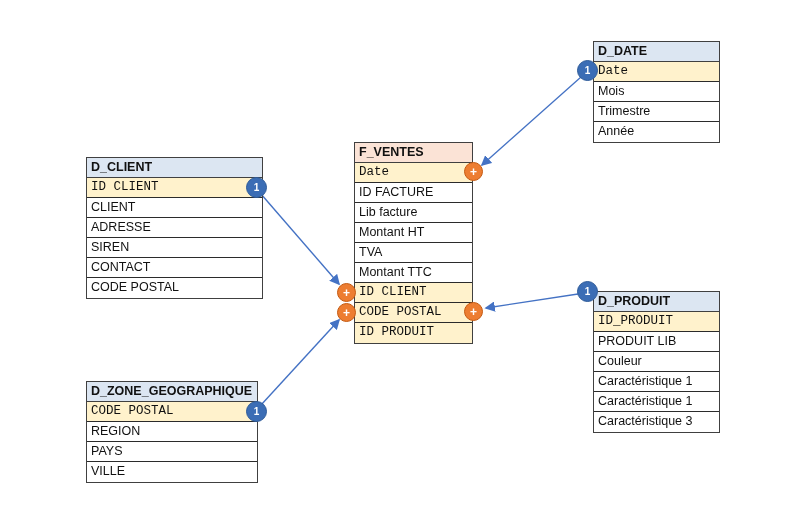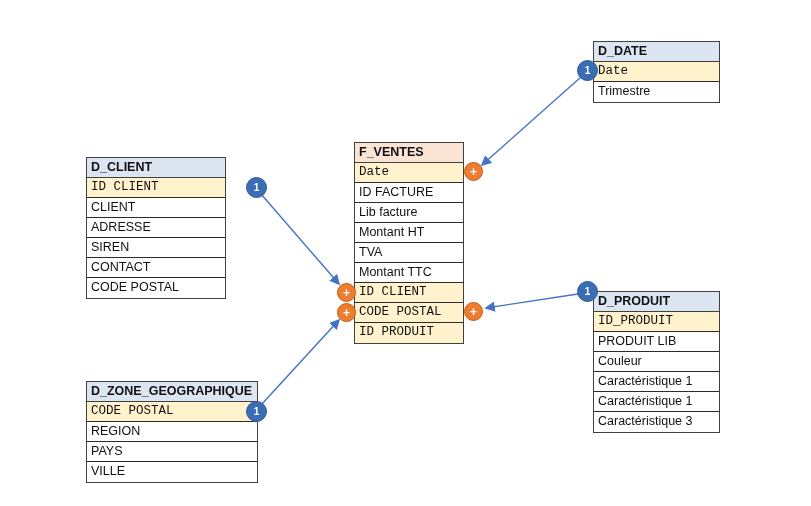--- a/index.html
+++ b/index.html
@@ -35,55 +35,57 @@
       <marker id="arr" viewBox="0 0 10 10" refX="8.5" refY="5" markerWidth="7.5" markerHeight="7.5" orient="auto-start-reverse">
         <path d="M0,0 L10,5 L0,10 z" fill="#4472C4"></path>
       </marker>
     </defs>
     <line x1="261" y1="194" x2="339" y2="284" marker-end="url(#arr)"></line>
     <line x1="261" y1="405" x2="339" y2="320" marker-end="url(#arr)"></line>
     <line x1="581" y1="77" x2="482" y2="165" marker-end="url(#arr)"></line>
     <line x1="578" y1="294" x2="486" y2="308" marker-end="url(#arr)"></line>
   </svg>
 
-  <div class="tbl dim" style="left:86px; top:157px; width:140px;">
+  <div class="tbl dim" style="left:86px; top:157px; width:177px;">
     <div class="th">D_CLIENT</div>
     <div class="tr key">ID CLIENT</div>
     <div class="tr">CLIENT</div>
     <div class="tr">ADRESSE</div>
     <div class="tr">SIREN</div>
     <div class="tr">CONTACT</div>
     <div class="tr">CODE POSTAL</div>
   </div>
 
   <div class="tbl dim" style="left:86px; top:381px; width:172px;">
     <div class="th">D_ZONE_GEOGRAPHIQUE</div>
     <div class="tr key">CODE POSTAL</div>
     <div class="tr">REGION</div>
     <div class="tr">PAYS</div>
     <div class="tr">VILLE</div>
   </div>
 
-  <div class="tbl fact" style="left:354px; top:142px; width:110px;">
+  <div class="tbl fact" style="left:354px; top:142px; width:119px;">
     <div class="th">F_VENTES</div>
     <div class="tr key">Date</div>
     <div class="tr">ID FACTURE</div>
     <div class="tr">Lib facture</div>
     <div class="tr">Montant HT</div>
     <div class="tr">TVA</div>
     <div class="tr">Montant TTC</div>
     <div class="tr key">ID CLIENT</div>
     <div class="tr key">CODE POSTAL</div>
     <div class="tr key">ID PRODUIT</div>
   </div>
 
   <div class="tbl dim" style="left:593px; top:41px; width:127px;">
     <div class="th">D_DATE</div>
     <div class="tr key">Date</div>
+    <div class="tr">Mois</div>
     <div class="tr">Trimestre</div>
+    <div class="tr">Année</div>
   </div>
 
   <div class="tbl dim" style="left:593px; top:262px; width:127px;margin-top:29px;">
     <div class="th">D_PRODUIT</div>
     <div class="tr key">ID_PRODUIT</div>
     <div class="tr">PRODUIT LIB</div>
     <div class="tr">Couleur</div>
     <div class="tr">Caractéristique 1</div>
     <div class="tr">Caractéristique 1</div>
     <div class="tr">Caractéristique 3</div>

